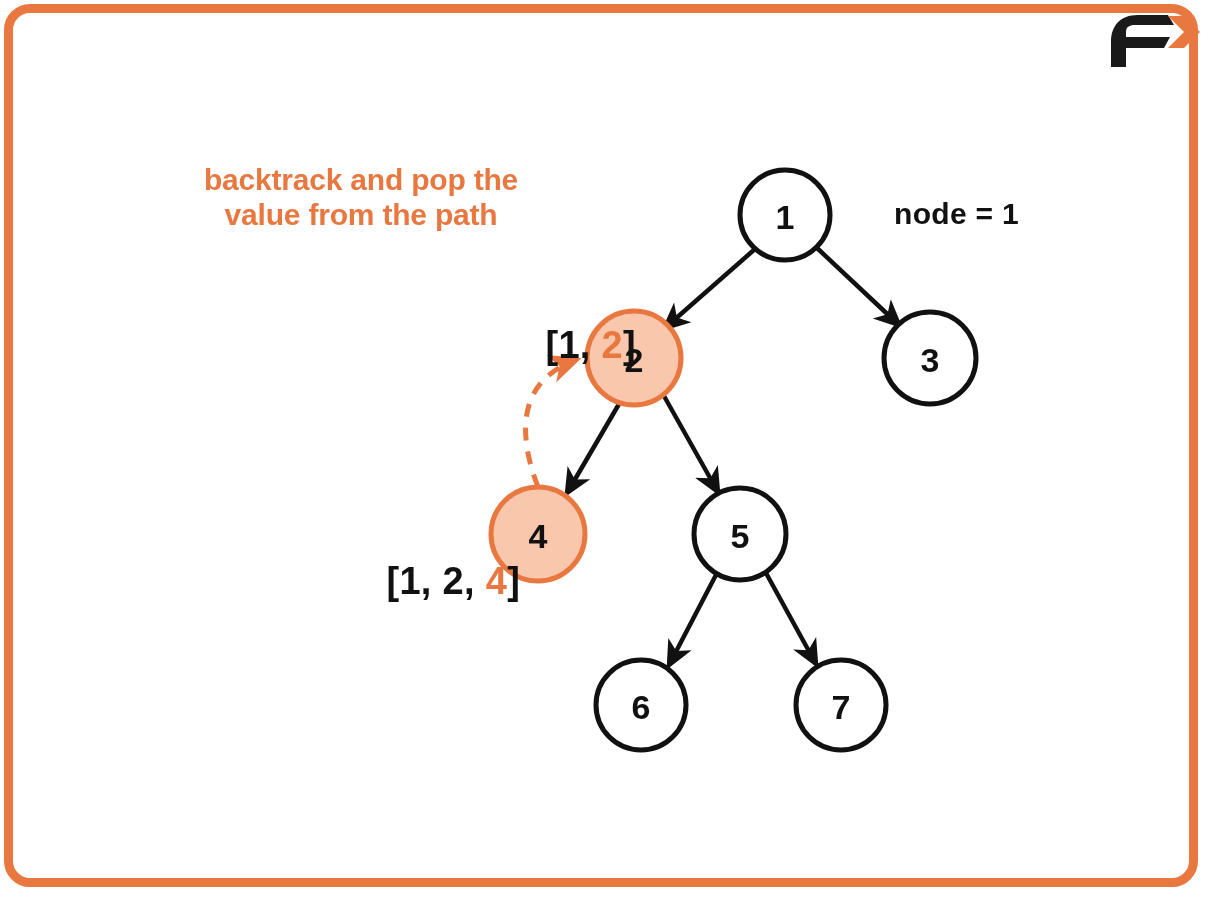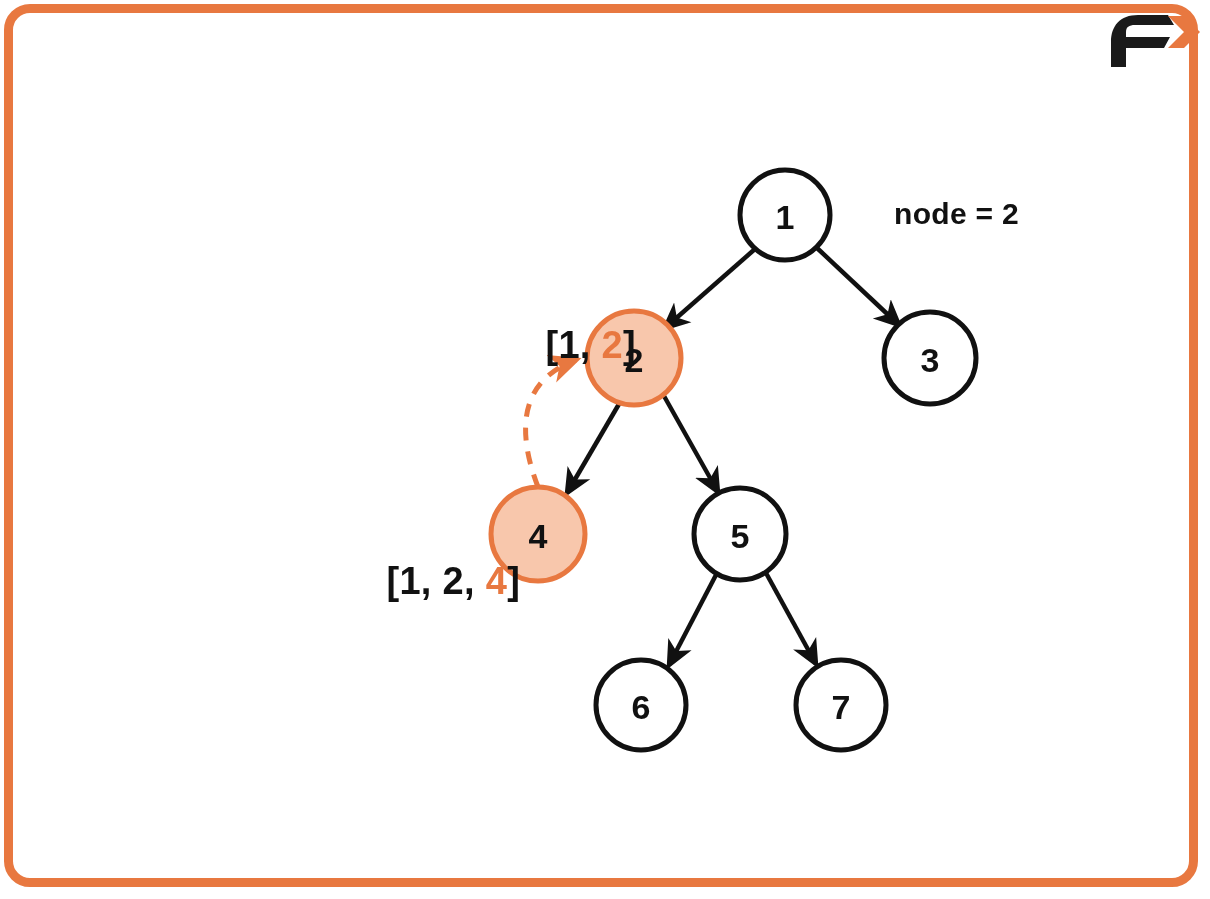--- a/index.html
+++ b/index.html
@@ -153,23 +153,25 @@
         <text class="tree-node-num" x="841" y="707">7</text>
       </g>
     </g>
   </svg>
 
   <svg id="logo" viewBox="0 0 96 58">
     <path d="M30 3 C12 3 3 14 3 30 L3 55 L18 55 L18 36 L56 36 L62 25 L18 25 L18 20 C18 15 21 13 27 13 L66 13 L60 3 Z" fill="#1A1A1A"></path>
     <path d="M60 4 L76 4 L92 20 L76 36 L60 36 L76 20 Z" fill="#E87840"></path>
   </svg>
 
+  <div class="txt orange-note" id="note-backtrack">backtrack and pop the
+value from the path</div>
 
 
-  <div class="txt node-label" id="label-node-target">node = 2</div>
+  <div class="txt node-label" id="label-node-target">node = 1</div>
 
   <div class="txt path-label" id="label-path-2">
     <span>[1, </span><span class="hl">2</span><span>]</span>
   </div>
 
   <div class="txt path-label" id="label-path-4">
     <span>[1, 2, </span><span class="hl">4</span><span>]</span>
   </div>
 
 </div>

